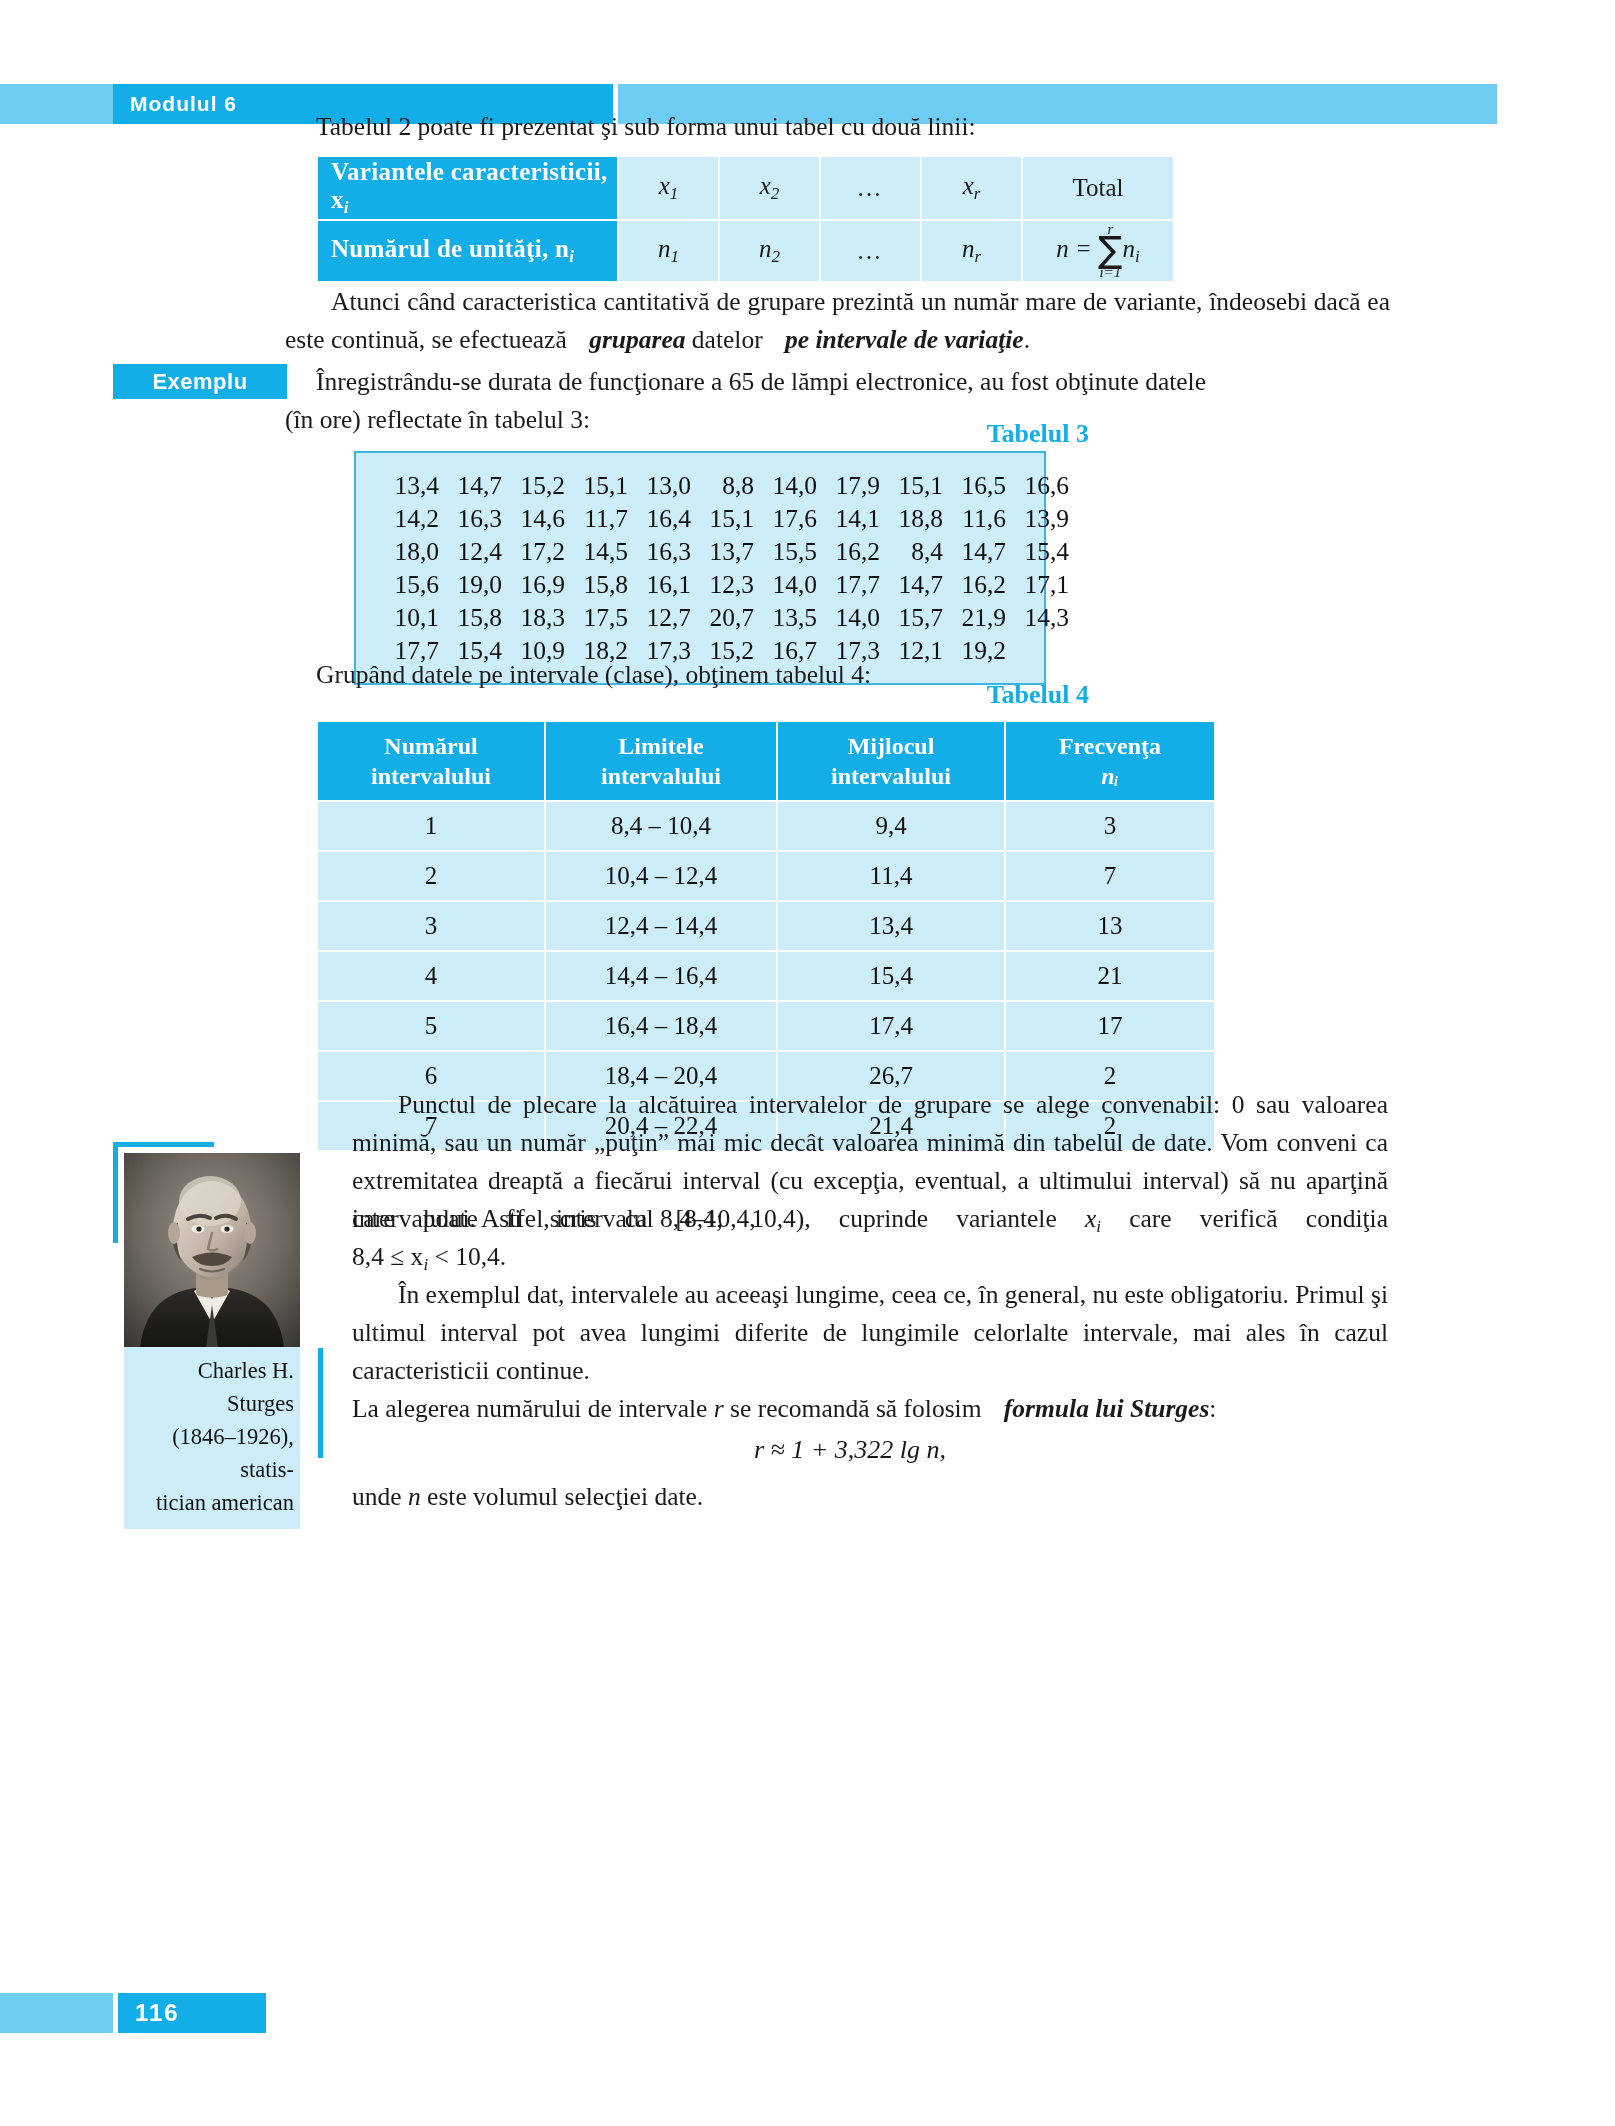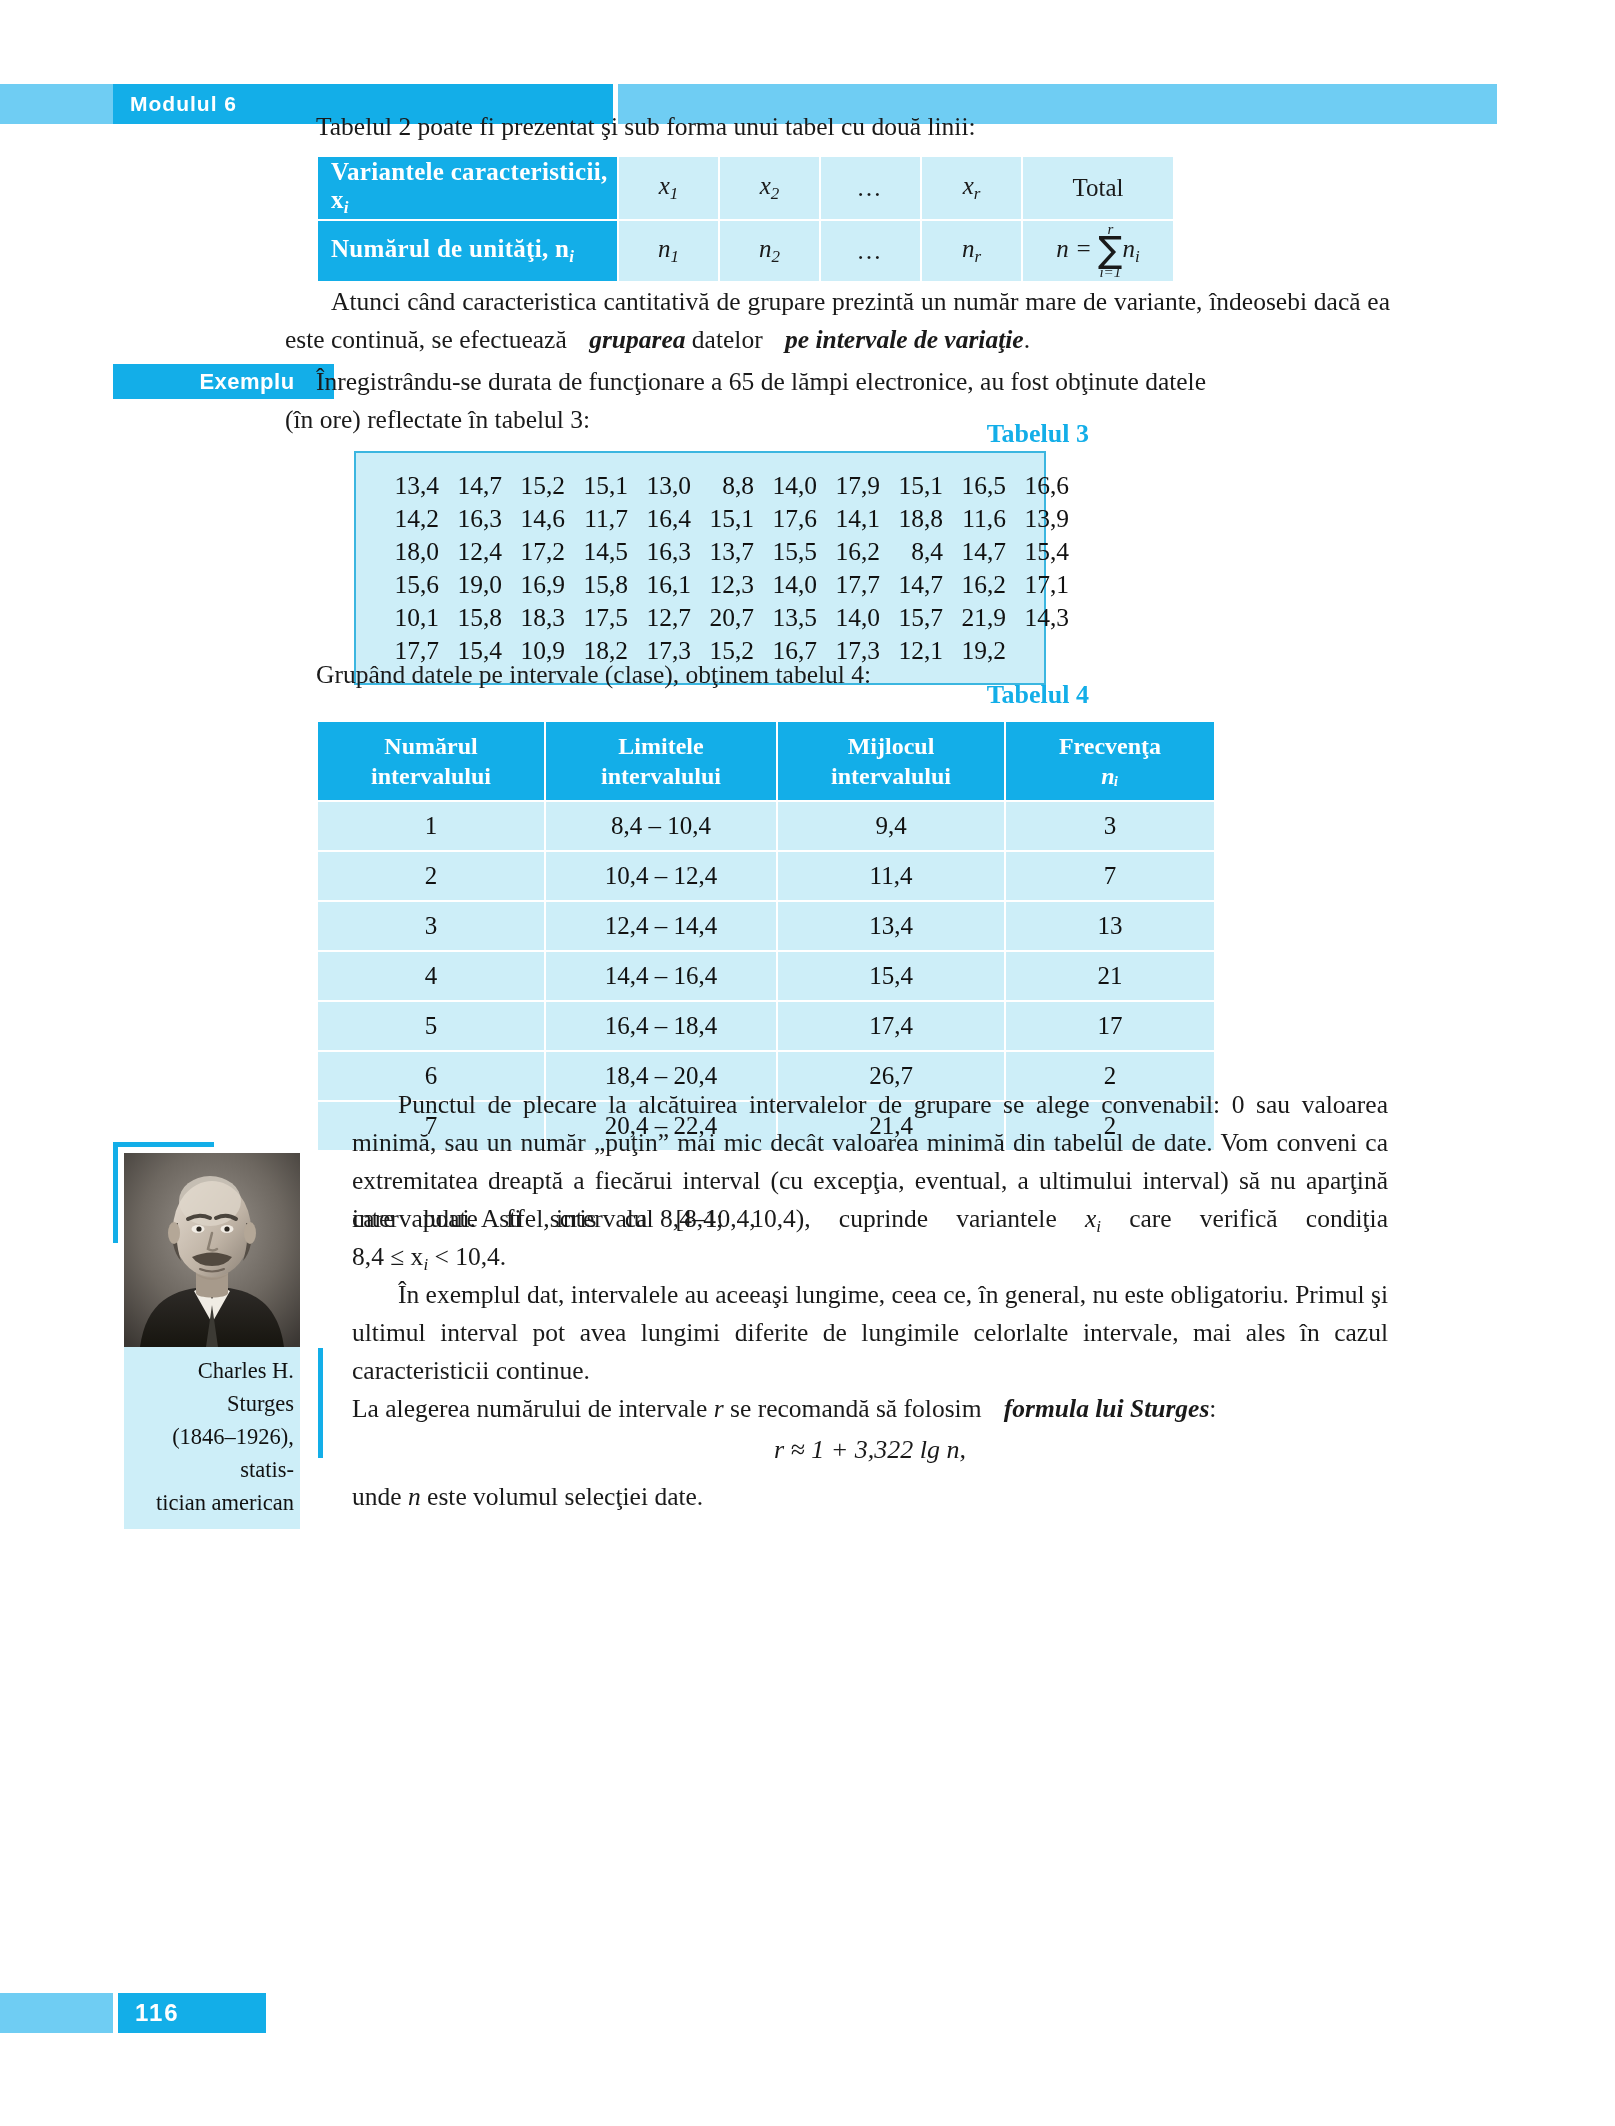--- a/index.html
+++ b/index.html
@@ -130,21 +130,20 @@
     height: 35px;
     background: #13aee8;
     color: #ffffff;
     font-family: "Liberation Sans", sans-serif;
     font-weight: bold;
     font-size: 22px;
     display: flex;
     align-items: center;
     justify-content: center;
     letter-spacing: 0.5px;
-    padding-left: 47px;
   }
 
   
   .tabel-label {
     position: absolute;
     color: #13aee8;
     font-family: "Liberation Serif", serif;
     font-weight: bold;
     font-size: 26px;
   }
@@ -572,21 +571,21 @@
 <div class="para" style="left:352px; top:1238px; width:1036px; text-indent:0;">
   <span>8,4 ≤ x</span><span class="sub">i</span><span> &lt; 10,4.</span>
 </div>
 
 <div class="para indent" style="left:352px; top:1276px; width:1036px;">În exemplul dat, intervalele au aceeaşi lungime, ceea ce, în general, nu este obligatoriu. Primul şi ultimul interval pot avea lungimi diferite de lungimile celorlalte intervale, mai ales în cazul caracteristicii continue.</div>
 
 <div class="para" style="left:352px; top:1390px; width:1036px; text-indent:0;">
   <span>La alegerea numărului de intervale </span><i class="ser">r</i><span> se recomandă să folosim </span><b class="bi">formula lui Sturges</b><span>:</span>
 </div>
 
-<div class="formula" style="left:352px; top:1435px; width:1036px;font-family:Liberation Serif, serif;">r ≈ 1 + 3,322 lg n,</div>
+<div class="formula" style="left:332px; top:1435px; width:1036px;font-family:Liberation Serif, serif;">r ≈ 1 + 3,322 lg n,</div>
 
 <div class="para" style="left:352px; top:1478px; width:1036px; text-indent:0;">
   <span>unde </span><i class="ser">n</i><span> este volumul selecţiei date.</span>
 </div>
 
 <div class="footer-band">
   <div class="footer-stub"></div>
   <div class="footer-gap"></div>
   <div class="footer-main">
     <span class="page-num">116</span>

